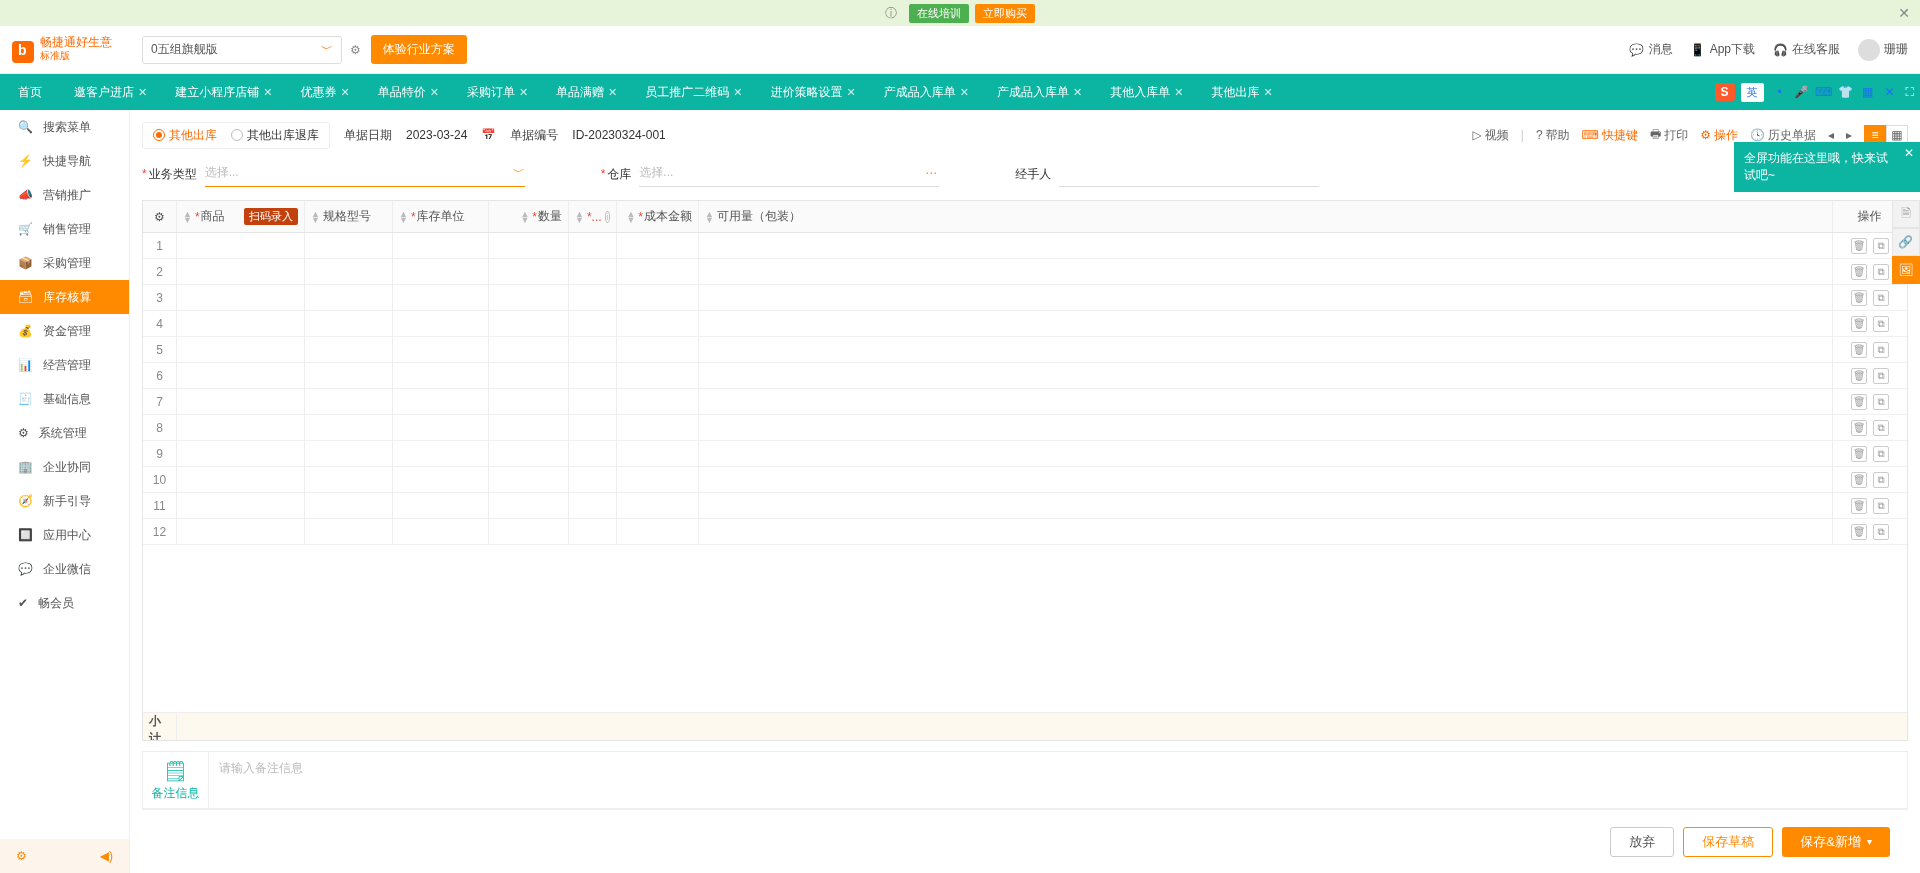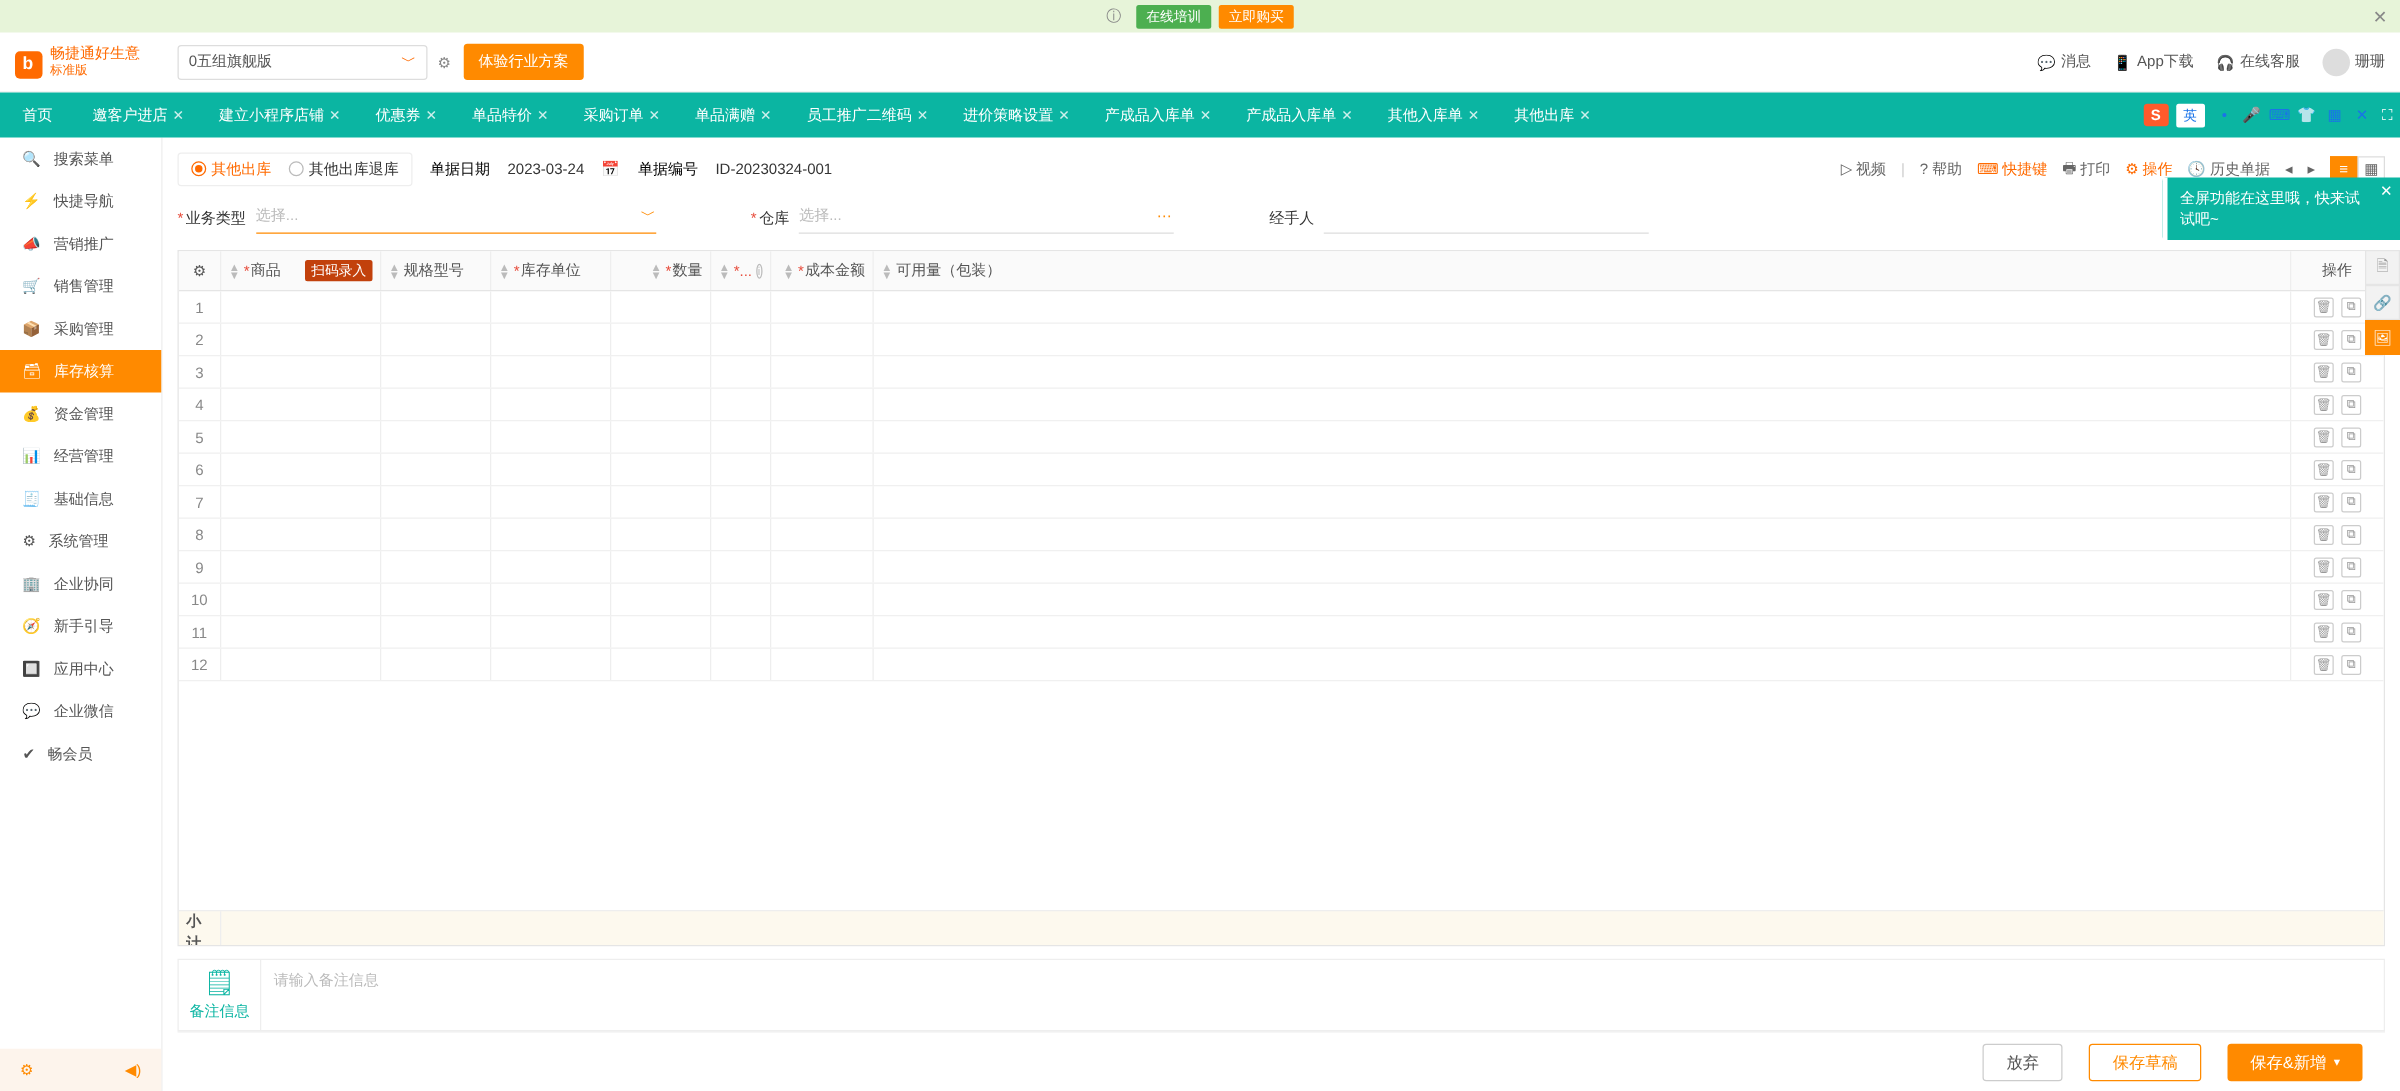--- a/index.html
+++ b/index.html
@@ -51,21 +51,21 @@
 .content { flex: 1; padding: 10px 12px 0 12px; display: flex; flex-direction: column; position: relative; }
 
 
 .form-top { height: 30px; display: flex; align-items: center; gap: 14px; }
 .radio-group { display: flex; align-items: center; gap: 14px; border: 1px solid #eee; border-radius: 3px; padding: 4px 10px; }
 .radio { display: flex; align-items: center; gap: 4px; }
 .radio .dot { width: 12px; height: 12px; border: 1px solid #bbb; border-radius: 50%; display: inline-block; position: relative; }
 .radio.checked .dot { border-color: #ff6a00; }
 .radio.checked .dot::after { content: ""; width: 6px; height: 6px; background: #ff6a00; border-radius: 50%; position: absolute; left: 2px; top: 2px; }
 .radio.checked { color: #ff6a00; }
-.field-label { color: #000000; }
+.field-label { color: #404040; }
 .date-val { color: #333; }
 .date-icon { color: #ff8a00; }
 .toolbar-right { margin-left: auto; display: flex; align-items: center; gap: 12px; color: #666; }
 .toolbar-right .tk { display: flex; align-items: center; gap: 3px; }
 .toolbar-right .orange { color: #ff6a00; }
 .toolbar-right .sep { color: #ccc; }
 .view-toggle { display: flex; }
 .view-toggle .vt { width: 22px; height: 20px; border: 1px solid #ddd; display: flex; align-items: center; justify-content: center; }
 .view-toggle .vt.active { background: #ff8a00; color: #fff; border-color: #ff8a00; }
 
@@ -113,21 +113,21 @@
 .tfoot { display: flex; height: 28px; background: #fdf9ee; border-top: 1px solid #eee; flex-direction: column; }
 .tfoot .td { font-weight: bold; }
 
 
 .remark-row { margin-top: 10px; border: 1px solid #eee; display: flex; height: 58px; }
 .remark-label { width: 66px; display: flex; flex-direction: column; align-items: center; justify-content: center; color: #0bb5a2; gap: 2px; border-right: 1px solid #eee; }
 .remark-label .ic { font-size: 20px; }
 .remark-input { flex: 1; padding: 8px 10px; color: #bbb; }
 
 
-.footer { height: 48px; border-top: 1px solid #eee; display: flex; align-items: center; justify-content: flex-end; gap: 21px; padding-right: 18px; margin-top: auto; }
+.footer { height: 64px; border-top: 1px solid #eee; display: flex; align-items: center; justify-content: flex-end; gap: 9px; padding-right: 18px; margin-top: auto; }
 .btn { height: 30px; padding: 0 18px; border-radius: 3px; display: flex; align-items: center; font-size: 13px; cursor: pointer; }
 .btn-outline { border: 1px solid #ccc; color: #555; }
 .btn-outline-orange { border: 1px solid #ff8a00; color: #ff8a00; }
 .btn-primary { background: #ff8a00; color: #fff; }
 .btn-primary .chev { margin-left: 6px; font-size: 10px; }
 
 
 .right-rail { position: fixed; right: 0; top: 200px; display: flex; flex-direction: column; gap: 0; }
 .right-rail .ri { width: 28px; height: 28px; background: #f2f2f2; border: 1px solid #e5e5e5; display: flex; align-items: center; justify-content: center; color: #999; }
 .right-rail .ri.active { background: #ff8a00; color: #fff; border-color: #ff8a00; }

